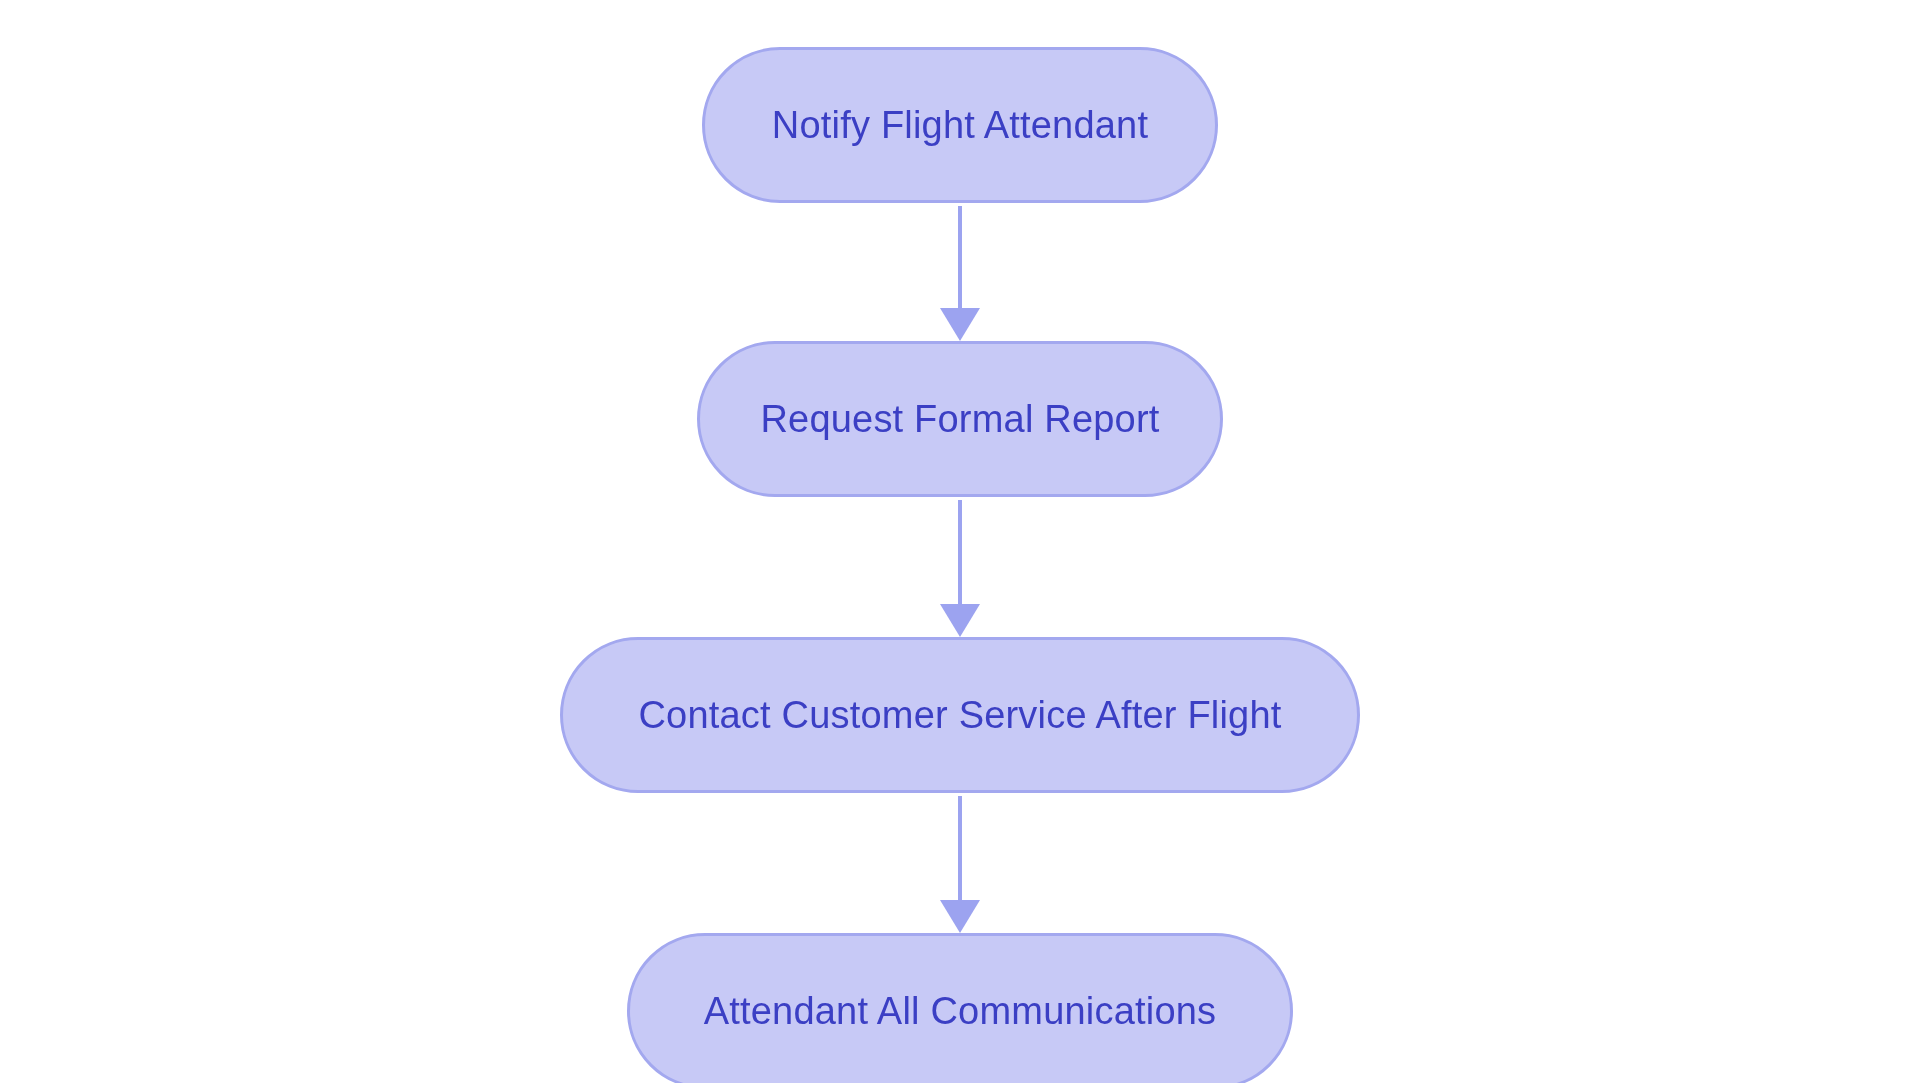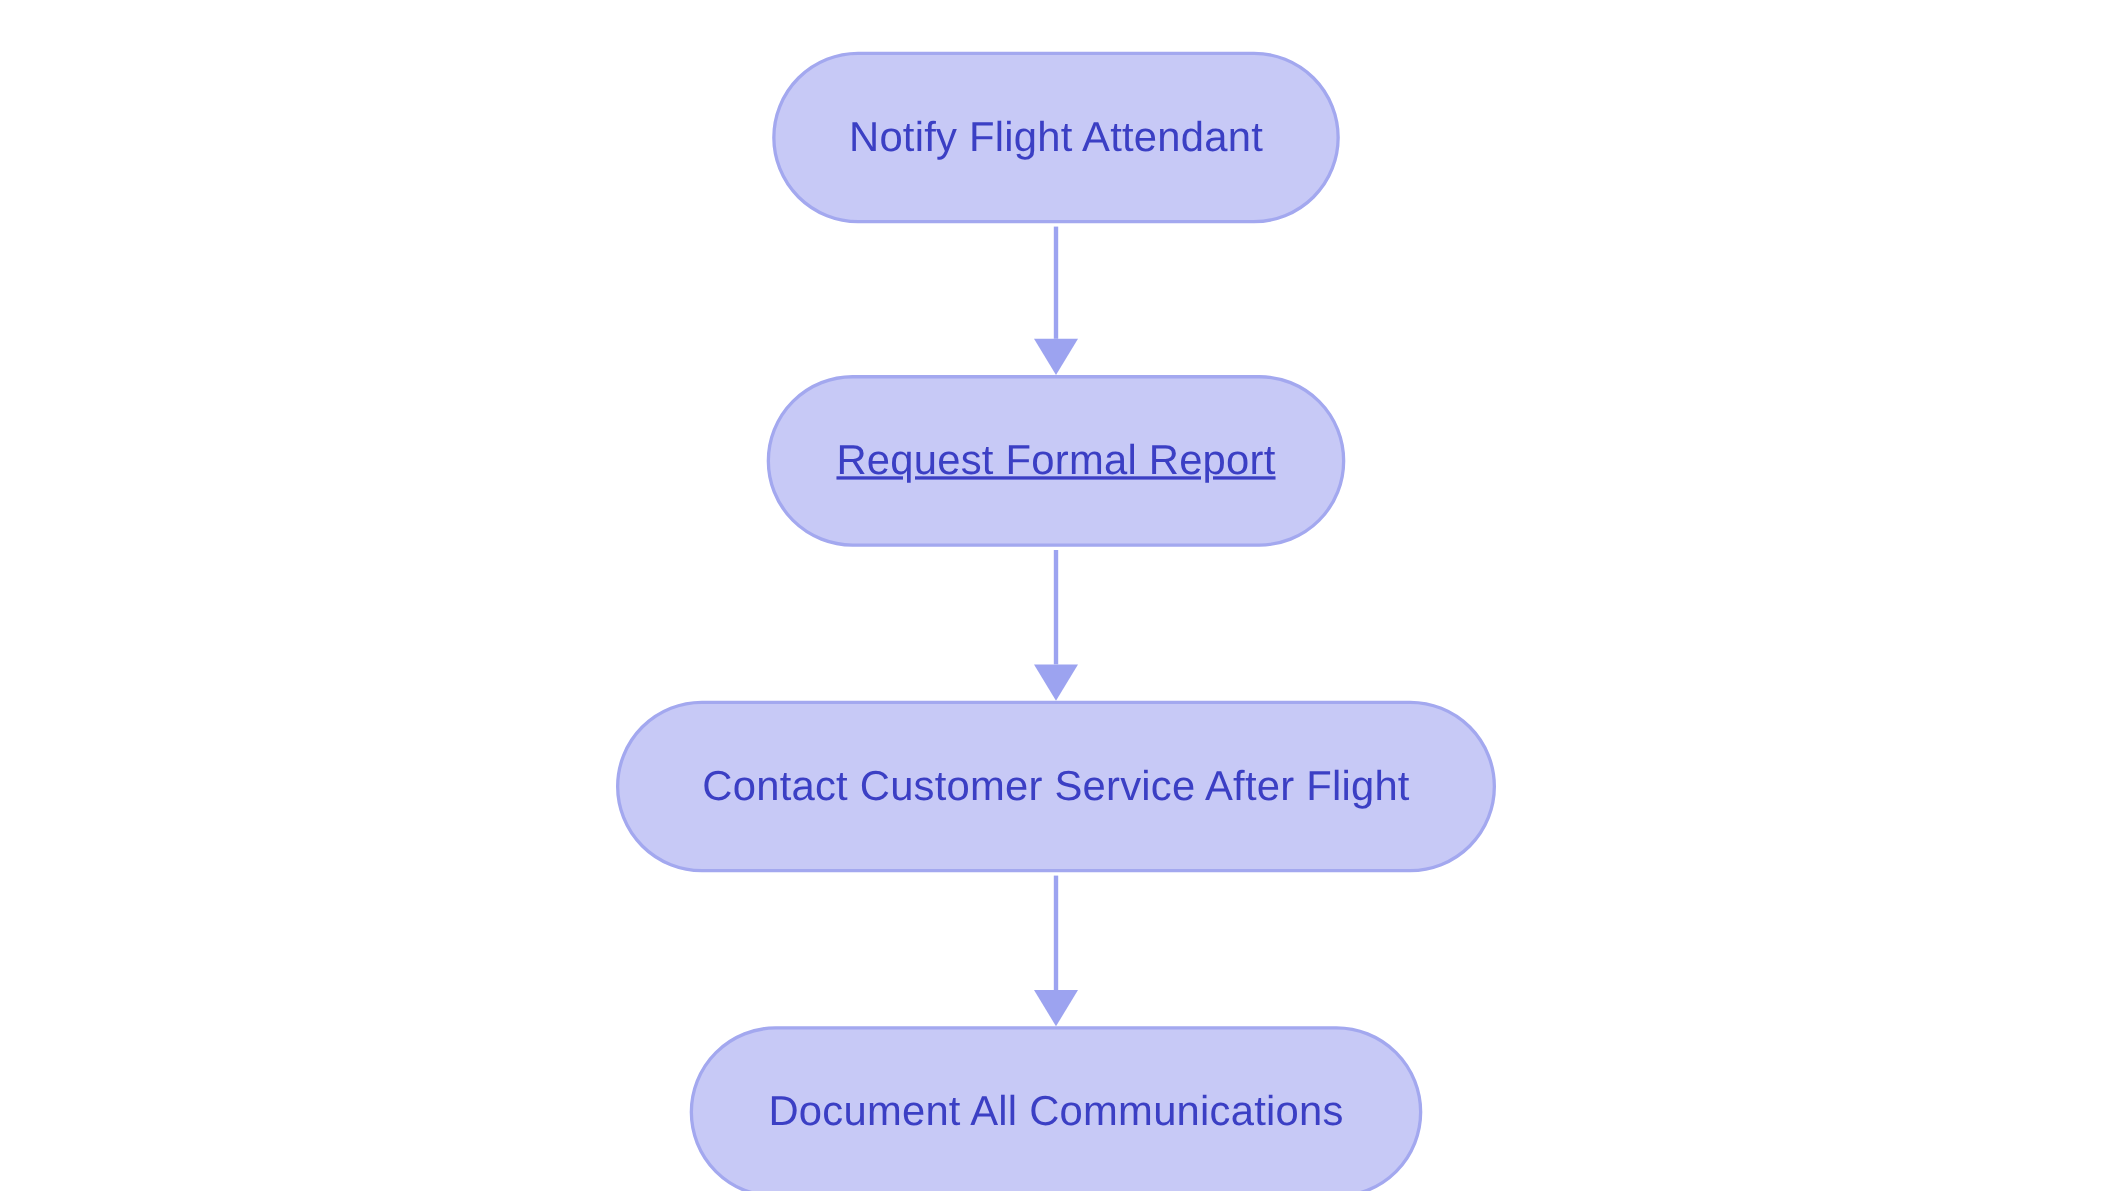--- a/index.html
+++ b/index.html
@@ -26,21 +26,21 @@
     background: var(--node-fill, #c7c9f6);
     border: 3px solid var(--node-border, #a3a8ef);
     border-radius: 80px;
     color: var(--node-text, #3b3fc4);
     font-size: 38px;
     letter-spacing: 0.2px;
     text-align: center;
     white-space: nowrap;
   }
   .node-1 { left: 702px;  top: 20px;  width: 516px; }
-  .node-2 { left: 697px;  top: 314px; width: 526px; text-decoration: underline; }
+  .node-2 { left: 697px;  top: 314px; width: 526px; }
   .node-3 { left: 560px;  top: 610px; width: 800px; text-align: right; }
   .node-4 { left: 627px;  top: 906px; width: 666px; }
 
   .edge {
     position: absolute;
     left: 940px;            
     width: 40px;
     display: flex;
     flex-direction: column;
     align-items: center;
@@ -89,16 +89,16 @@
   <div class="flow-node node-3">
     <span>Contact Customer Service After Flight</span>
   </div>
 
   <div class="edge edge-3">
     <div class="edge-line"></div>
     <div class="edge-head"></div>
   </div>
 
   <div class="flow-node node-4">
-    <span>Document All Communications</span>
+    <span>Attendant All Communications</span>
   </div>
 
 </div>
 
 </body></html>

